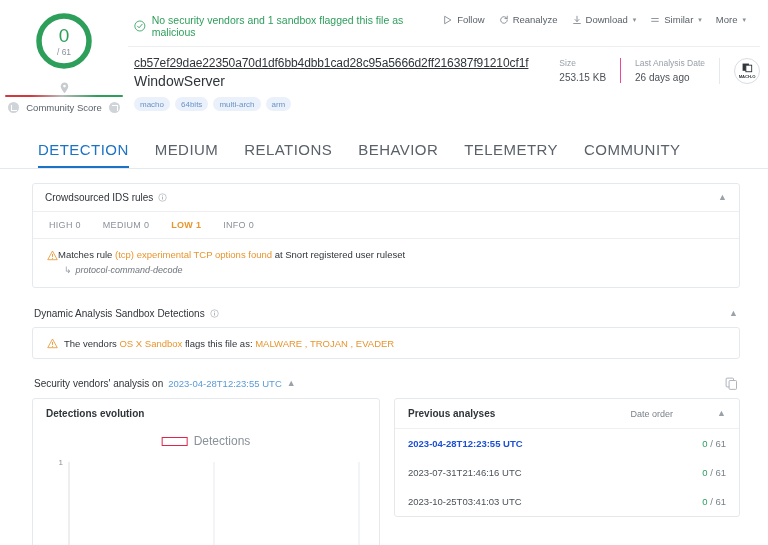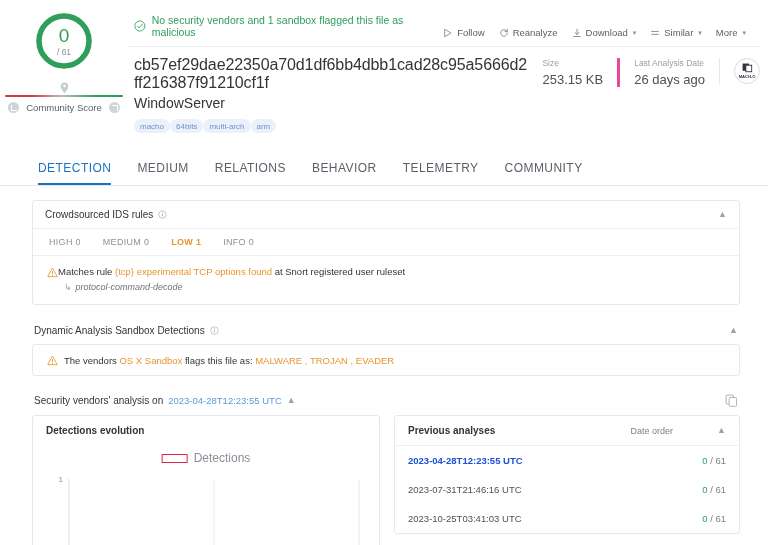--- a/index.html
+++ b/index.html
@@ -44,68 +44,68 @@
   .thumb { width:11px; height:11px; border-radius:50%; background:#cfd4d9; display:block; position:relative;}
   .thumb::after{
     content:""; position:absolute; left:3px; top:3px; width:5px; height:5px;
     border-left:1.4px solid #fff; border-bottom:1.4px solid #fff;
   }
   .thumb.down::after{ top:2.5px; transform:rotate(180deg); }
 
   .detail-col { flex: 1; padding-right: 8px; }
 
   .verdict-row {
-    display:flex; align-items:flex-end; justify-content:space-between;
+    display:flex; align-items:flex-start; justify-content:space-between;
     padding: 8px 8px 8px 6px; border-bottom: 1px solid #eceef0;
   }
   .verdict { display:flex; align-items:center; gap:6px; }
   .verdict-txt { font-size:10.5px; color:#2e9e5b; }
   .check-ic { width:12px; height:12px; }
 
   .actions { display:flex; align-items:center; gap:14px; padding-right:6px; }
   .act {
     display:flex; align-items:center; gap:4px;
     font-size:9.5px; color:#5a6169; cursor:pointer; white-space:nowrap;
   }
   .act svg { display:block; }
   .caret { font-size:7px; color:#8a9199; margin-left:1px; }
 
   .meta-row { display:flex; padding: 9px 0 0 6px; }
   .meta-left { flex:1; }
   .hashline {
-    font-size:16px; color:#30353a; letter-spacing:-0.1px;
-    font-family:"Liberation Sans", sans-serif; word-break:break-all;
+    font-size:12px; color:#30353a; letter-spacing:-0.1px;
+    font-family:"Liberation Sans", sans-serif; word-break:break-all;text-decoration:underline;
   }
   .filename { font-size:14px; color:#30353a; margin-top:3px; }
-  .tags { display:flex; margin-top:8px; }
+  .tags { display:flex; gap:5px; margin-top:8px; }
   .tag {
     background:#eaf1fb; color:#6b93c7; font-size:8px;
     padding:2.5px 6px; border-radius:9px; white-space:nowrap;
   }
 
   .meta-right { display:flex; align-items:flex-start; padding-top:2px; }
-  .meta-cell { padding: 0 14px; border-left:3px solid #ec4899; min-width:72px; }
+  .meta-cell { padding: 0 14px; border-left:1px solid #ec4899; min-width:72px; }
   .meta-cell:first-child { border-left:none; }
   .meta-k { font-size:8.5px; color:#98a0a8; margin-bottom:4px; white-space:nowrap;}
-  .meta-v { font-size:13px; color:#4a5158; white-space:nowrap;}
+  .meta-v { font-size:10px; color:#4a5158; white-space:nowrap;}
   .type-badge-cell { padding-left:14px; border-left:1px solid #e6e9ec; }
   .type-badge {
     width:26px; height:26px; border-radius:50%;
     border:1px solid #d8dde2; display:flex; flex-direction:column;
     align-items:center; justify-content:center; background:#fff;
   }
   .tb-label { font-size:4.2px; font-weight:bold; color:#30353a; letter-spacing:-0.1px; margin-top:1px;}
 
   
   .tabs {
     display:flex; gap:26px; padding: 14px 0 0 38px;
     border-bottom:1px solid #e6e9ec; margin-top:14px;
   }
   .tab {
-    font-size:12px; letter-spacing:0.45px; color:#5a6169;
+    font-size:15px; letter-spacing:0.45px; color:#5a6169;
     padding-bottom:8px; cursor:pointer; white-space:nowrap;
   }
   .tab.active { color:#1a73c4; border-bottom:2px solid #1a73c4; }
 
   
   .body { padding: 14px 28px 0 32px; }
 
   .panel { border:1px solid #e6e9ec; border-radius:3px; background:#fff; margin-bottom:12px; }
   .panel-head {
     display:flex; align-items:center; justify-content:space-between;

